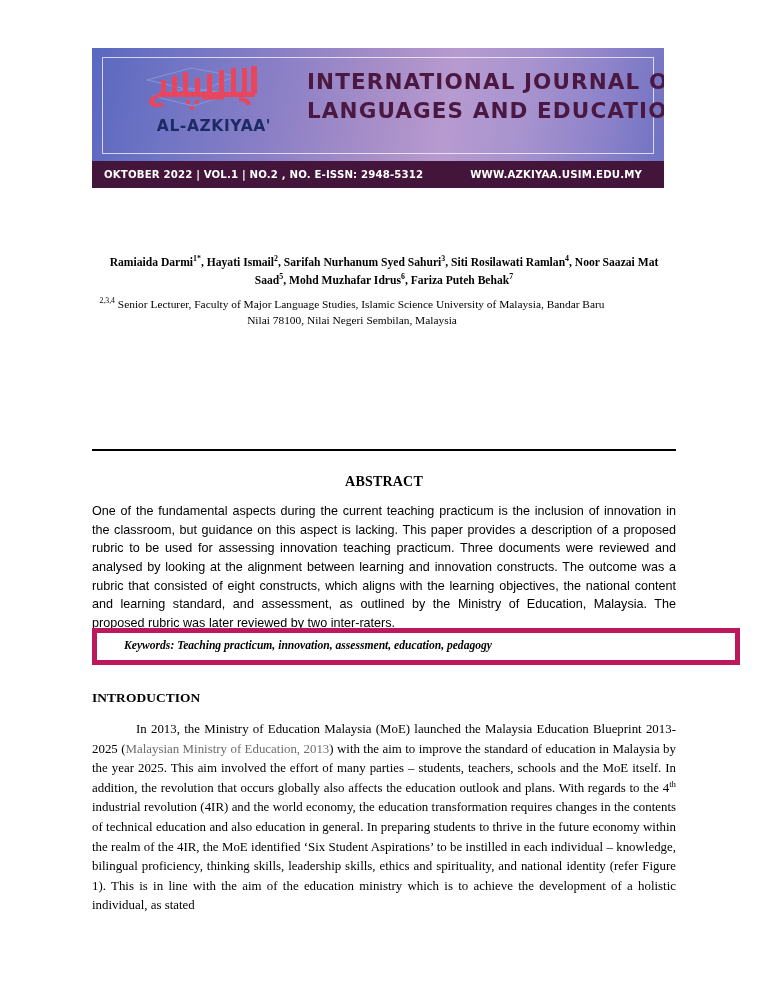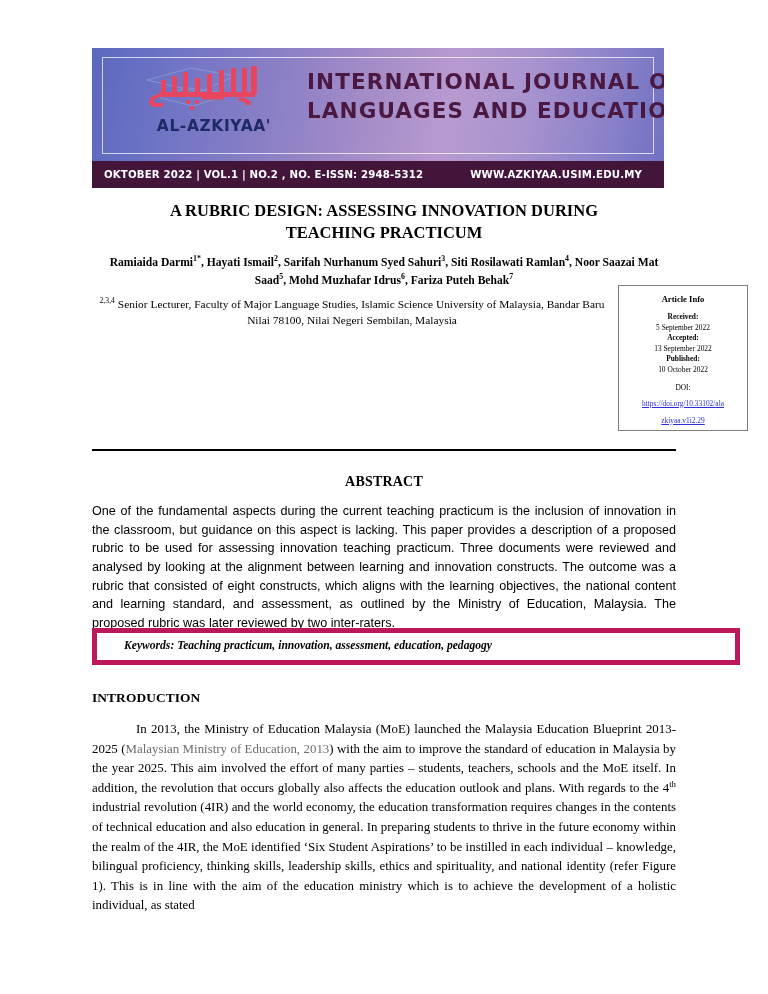--- a/index.html
+++ b/index.html
@@ -312,47 +312,31 @@
         <span class="tline">LANGUAGES AND EDUCATION</span>
       </div>
     </div>
 
     <div class="masthead-bar">
       <div class="bar-left">OKTOBER 2022 | VOL.1 | NO.2 ,  NO. E-ISSN: 2948-5312</div>
       <div class="bar-right">WWW.AZKIYAA.USIM.EDU.MY</div>
     </div>
   </div>
 
-  <div class="paper-title">
-    <span>A RUBRIC DESIGN: ASSESSING INNOVATION DURING</span><br>
-    <span>TEACHING PRACTICUM</span>
-  </div>
 
   <div class="authors">
     Ramiaida Darmi<sup>1*</sup>, Hayati Ismail<sup>2</sup>, Sarifah Nurhanum Syed Sahuri<sup>3</sup>, Siti Rosilawati Ramlan<sup>4</sup>, Noor Saazai Mat Saad<sup>5</sup>, Mohd Muzhafar Idrus<sup>6</sup>, Fariza Puteh Behak<sup>7</sup>
   </div>
 
   <div class="affils">
     <div class="affil-row">
       <sup>2,3,4</sup> <span>Senior Lecturer, Faculty of Major Language Studies, Islamic Science University of Malaysia, Bandar Baru Nilai 78100, Nilai Negeri Sembilan, Malaysia</span>
     </div>
   </div>
 
-  <div class="article-info">
-    <div class="ai-title">Article Info</div>
-    <div class="ai-label">Received:</div>
-    <div class="ai-val">5 September 2022</div>
-    <div class="ai-label">Accepted:</div>
-    <div class="ai-val">13 September 2022</div>
-    <div class="ai-label">Published:</div>
-    <div class="ai-val">10 October 2022</div>
-    <div class="ai-doi-label">DOI:</div>
-    <a class="ai-doi-link" href="#">https://doi.org/10.33102/ala</a>
-    <a class="ai-doi-link" href="#">zkiyaa.v1i2.29</a>
-  </div>
 
   <div class="hrule"></div>
 
   <div class="abstract-head">ABSTRACT</div>
   <div class="abstract-body">One of the fundamental aspects during the current teaching practicum is the inclusion of innovation in the classroom, but guidance on this aspect is lacking. This paper provides a description of a proposed rubric to be used for assessing innovation teaching practicum. Three documents were reviewed and analysed by looking at the alignment between learning and innovation constructs. The outcome was a rubric that consisted of eight constructs, which aligns with the learning objectives, the national content and learning standard, and assessment, as outlined by the Ministry of Education, Malaysia. The proposed rubric was later reviewed by two inter-raters.</div>
 
   <div class="keywords-box">
     <span>Keywords: Teaching practicum, innovation, assessment, education, pedagogy</span>
   </div>
 

